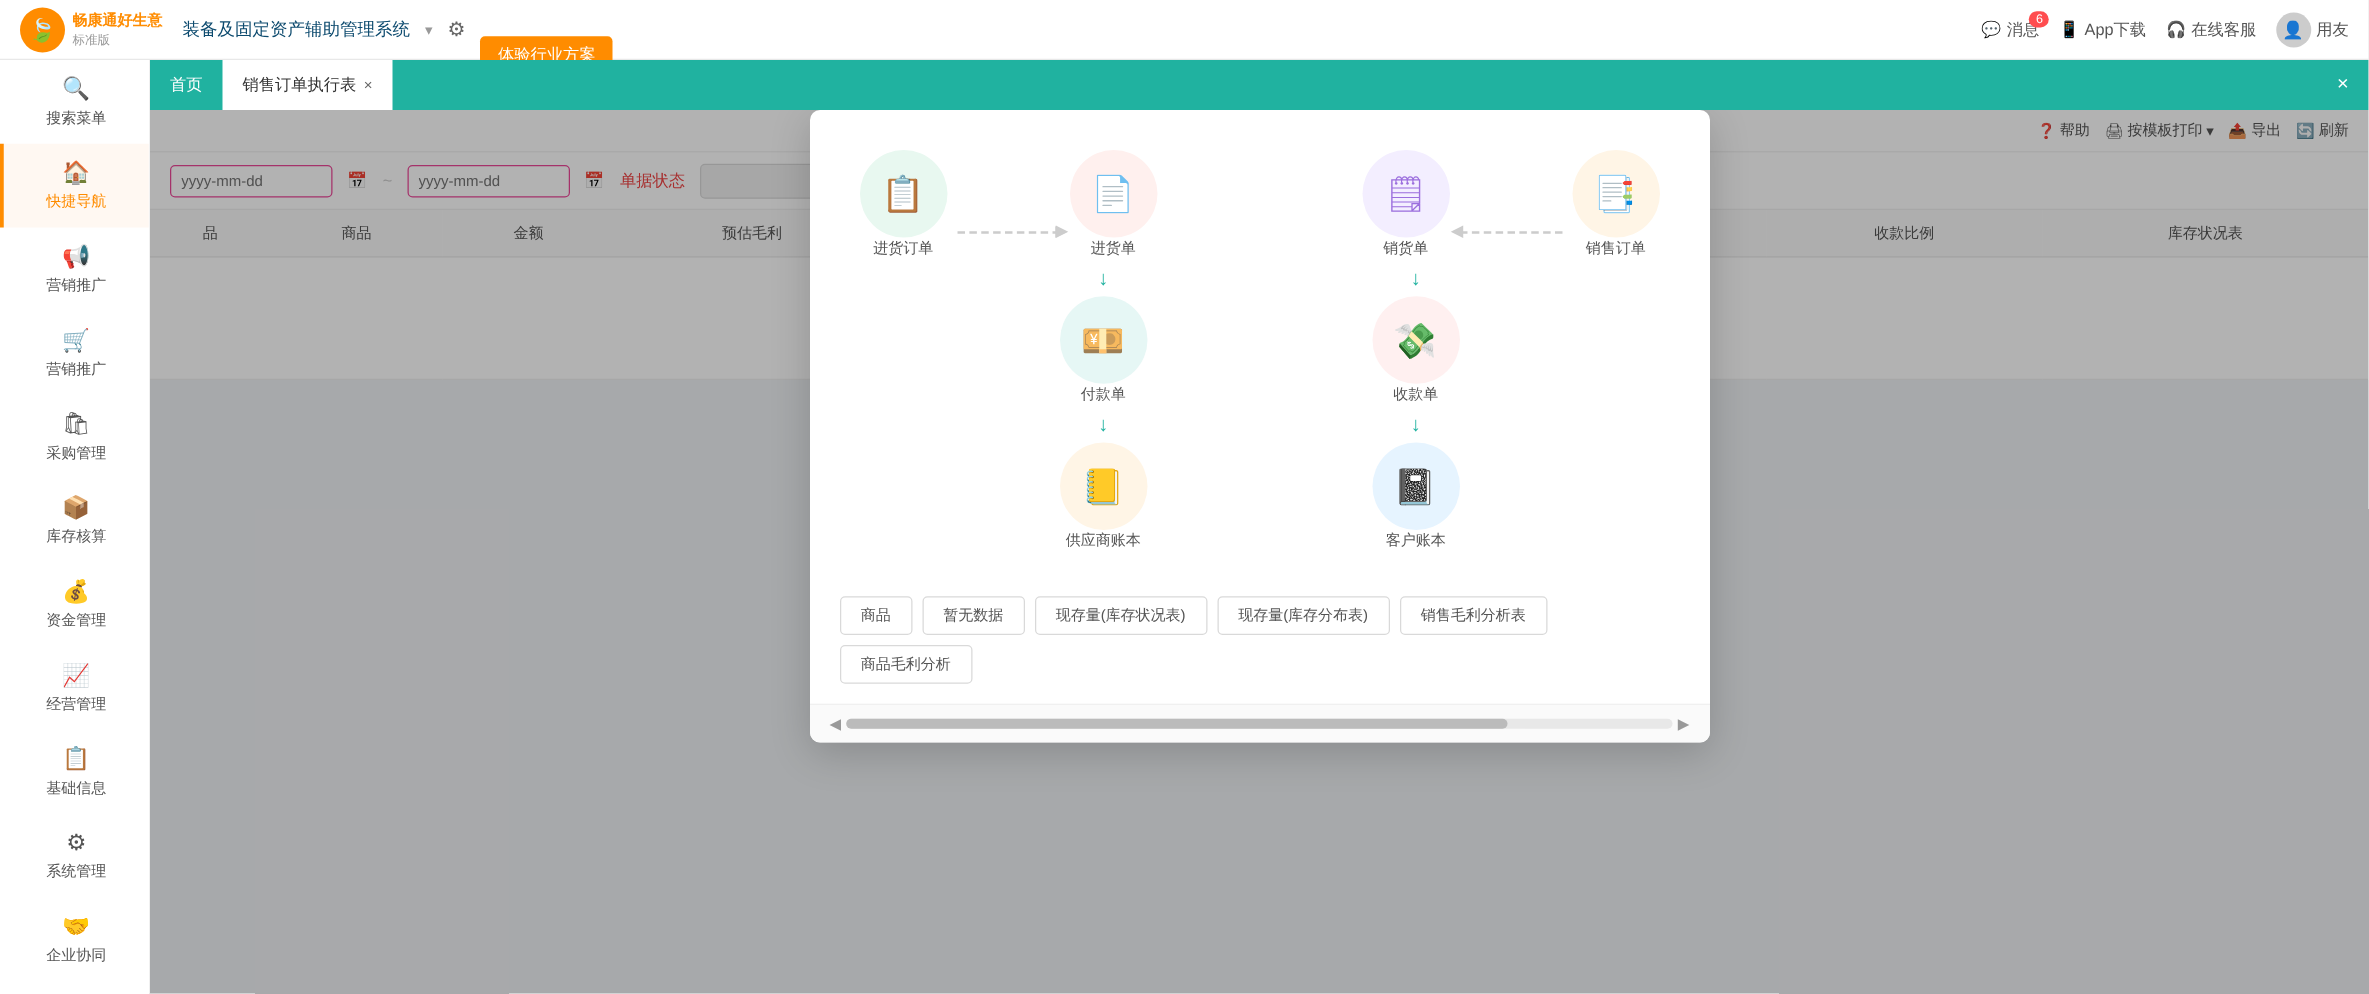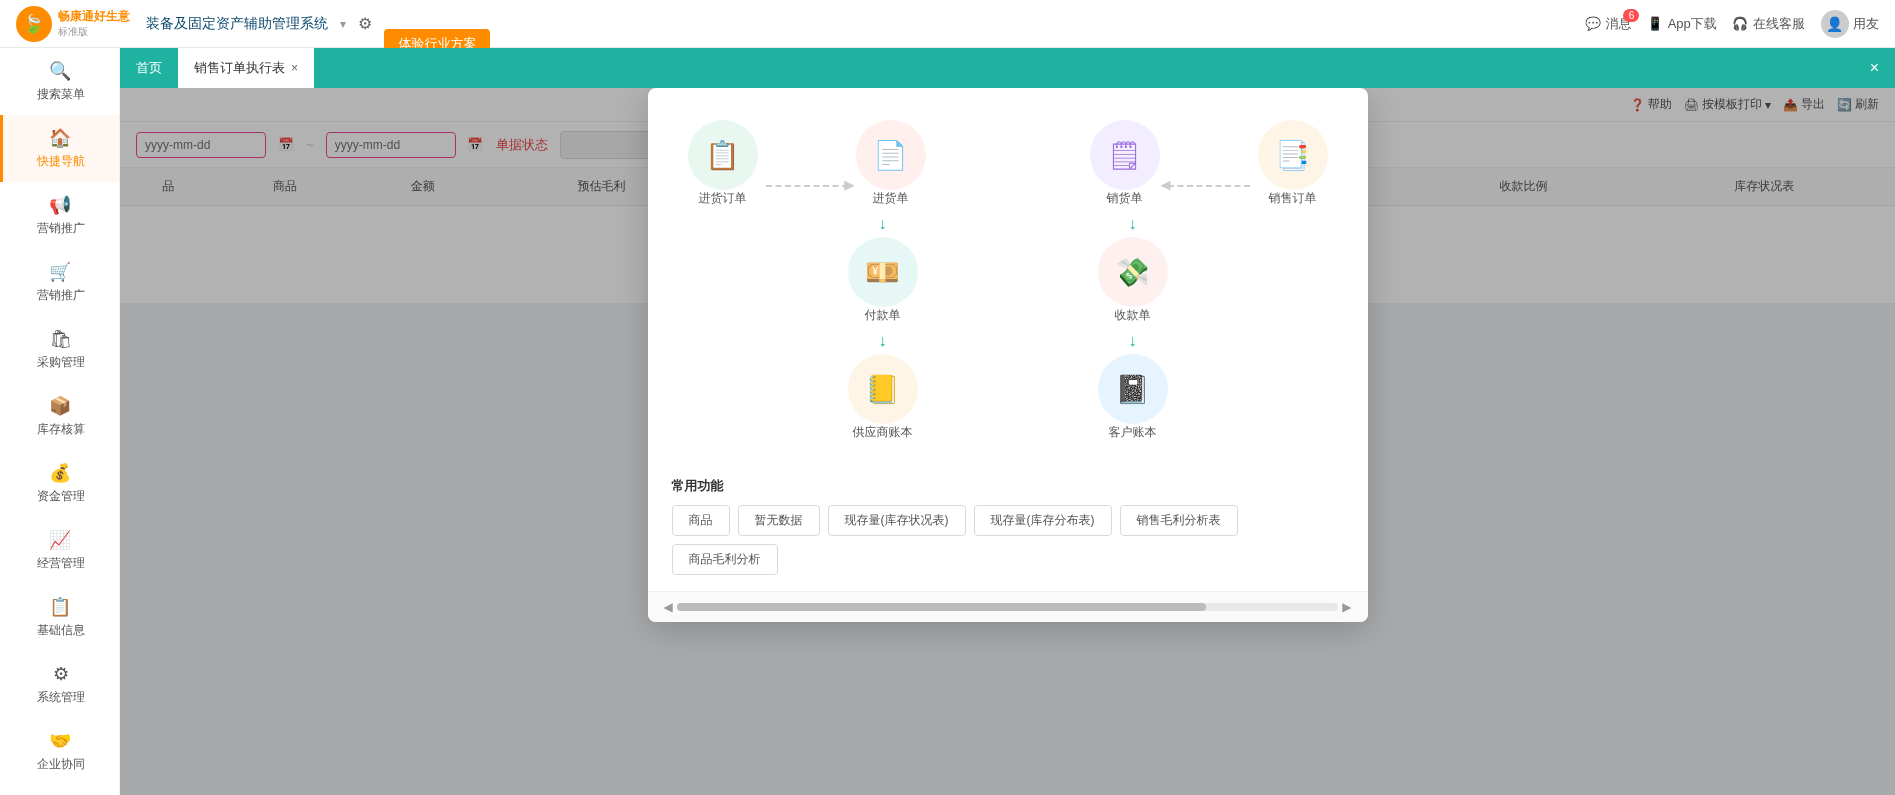--- a/index.html
+++ b/index.html
@@ -364,21 +364,20 @@
                 <div class="flow-col">
                   <div class="flow-circle blue">📓</div>
                   <span class="flow-label">客户账本</span>
                 </div>
                 <div style="flex:1;"></div>
                 <div style="width:70px;"></div>
               </div>
             </div>
 
             <div class="common-section">
-              <div class="common-title">常用功能</div>
               <div class="common-btns">
                 <button class="common-btn">商品</button>
                 <button class="common-btn">暂无数据</button>
                 <button class="common-btn">现存量(库存状况表)</button>
                 <button class="common-btn">现存量(库存分布表)</button>
                 <button class="common-btn">销售毛利分析表</button>
                 <button class="common-btn">商品毛利分析</button>
               </div>
             </div>
 

